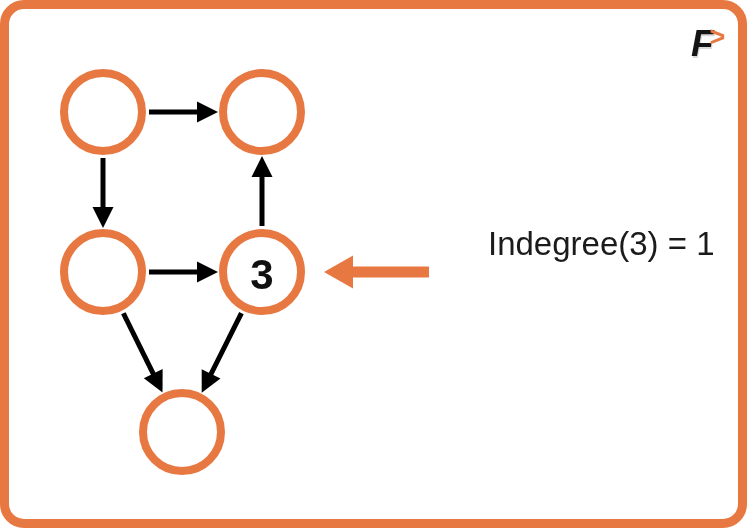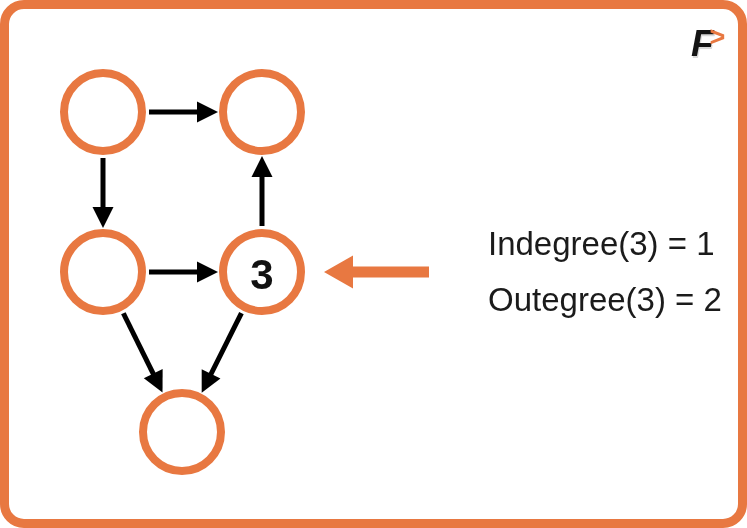--- a/index.html
+++ b/index.html
@@ -84,21 +84,20 @@
       <circle cx="253" cy="103" r="39" fill="#ffffff" stroke="#E87841" stroke-width="8"></circle>
       <circle cx="94" cy="263" r="39" fill="#ffffff" stroke="#E87841" stroke-width="8"></circle>
       <circle cx="253" cy="263" r="39" fill="#ffffff" stroke="#E87841" stroke-width="8"></circle>
       <text x="253" y="263" text-anchor="middle" dominant-baseline="central" dy="2" font-size="42" font-weight="bold" fill="#111111">3</text>
       <circle cx="173" cy="423" r="39" fill="#ffffff" stroke="#E87841" stroke-width="8"></circle>
       <polygon points="315,263 344,246.5 344,257.5 420,257.5 420,268.5 344,268.5 344,279.5" fill="#E87841"></polygon>
     </svg>
 
   <div class="annotation">
     <div>Indegree(3) = 1</div>
-    <div>Outegree(3) = 2</div>
   </div>
 
   <div class="logo">
     <span class="logo-f">F</span>
     <span class="logo-chev">&gt;</span>
   </div>
 
 </div>
 
 </body></html>

